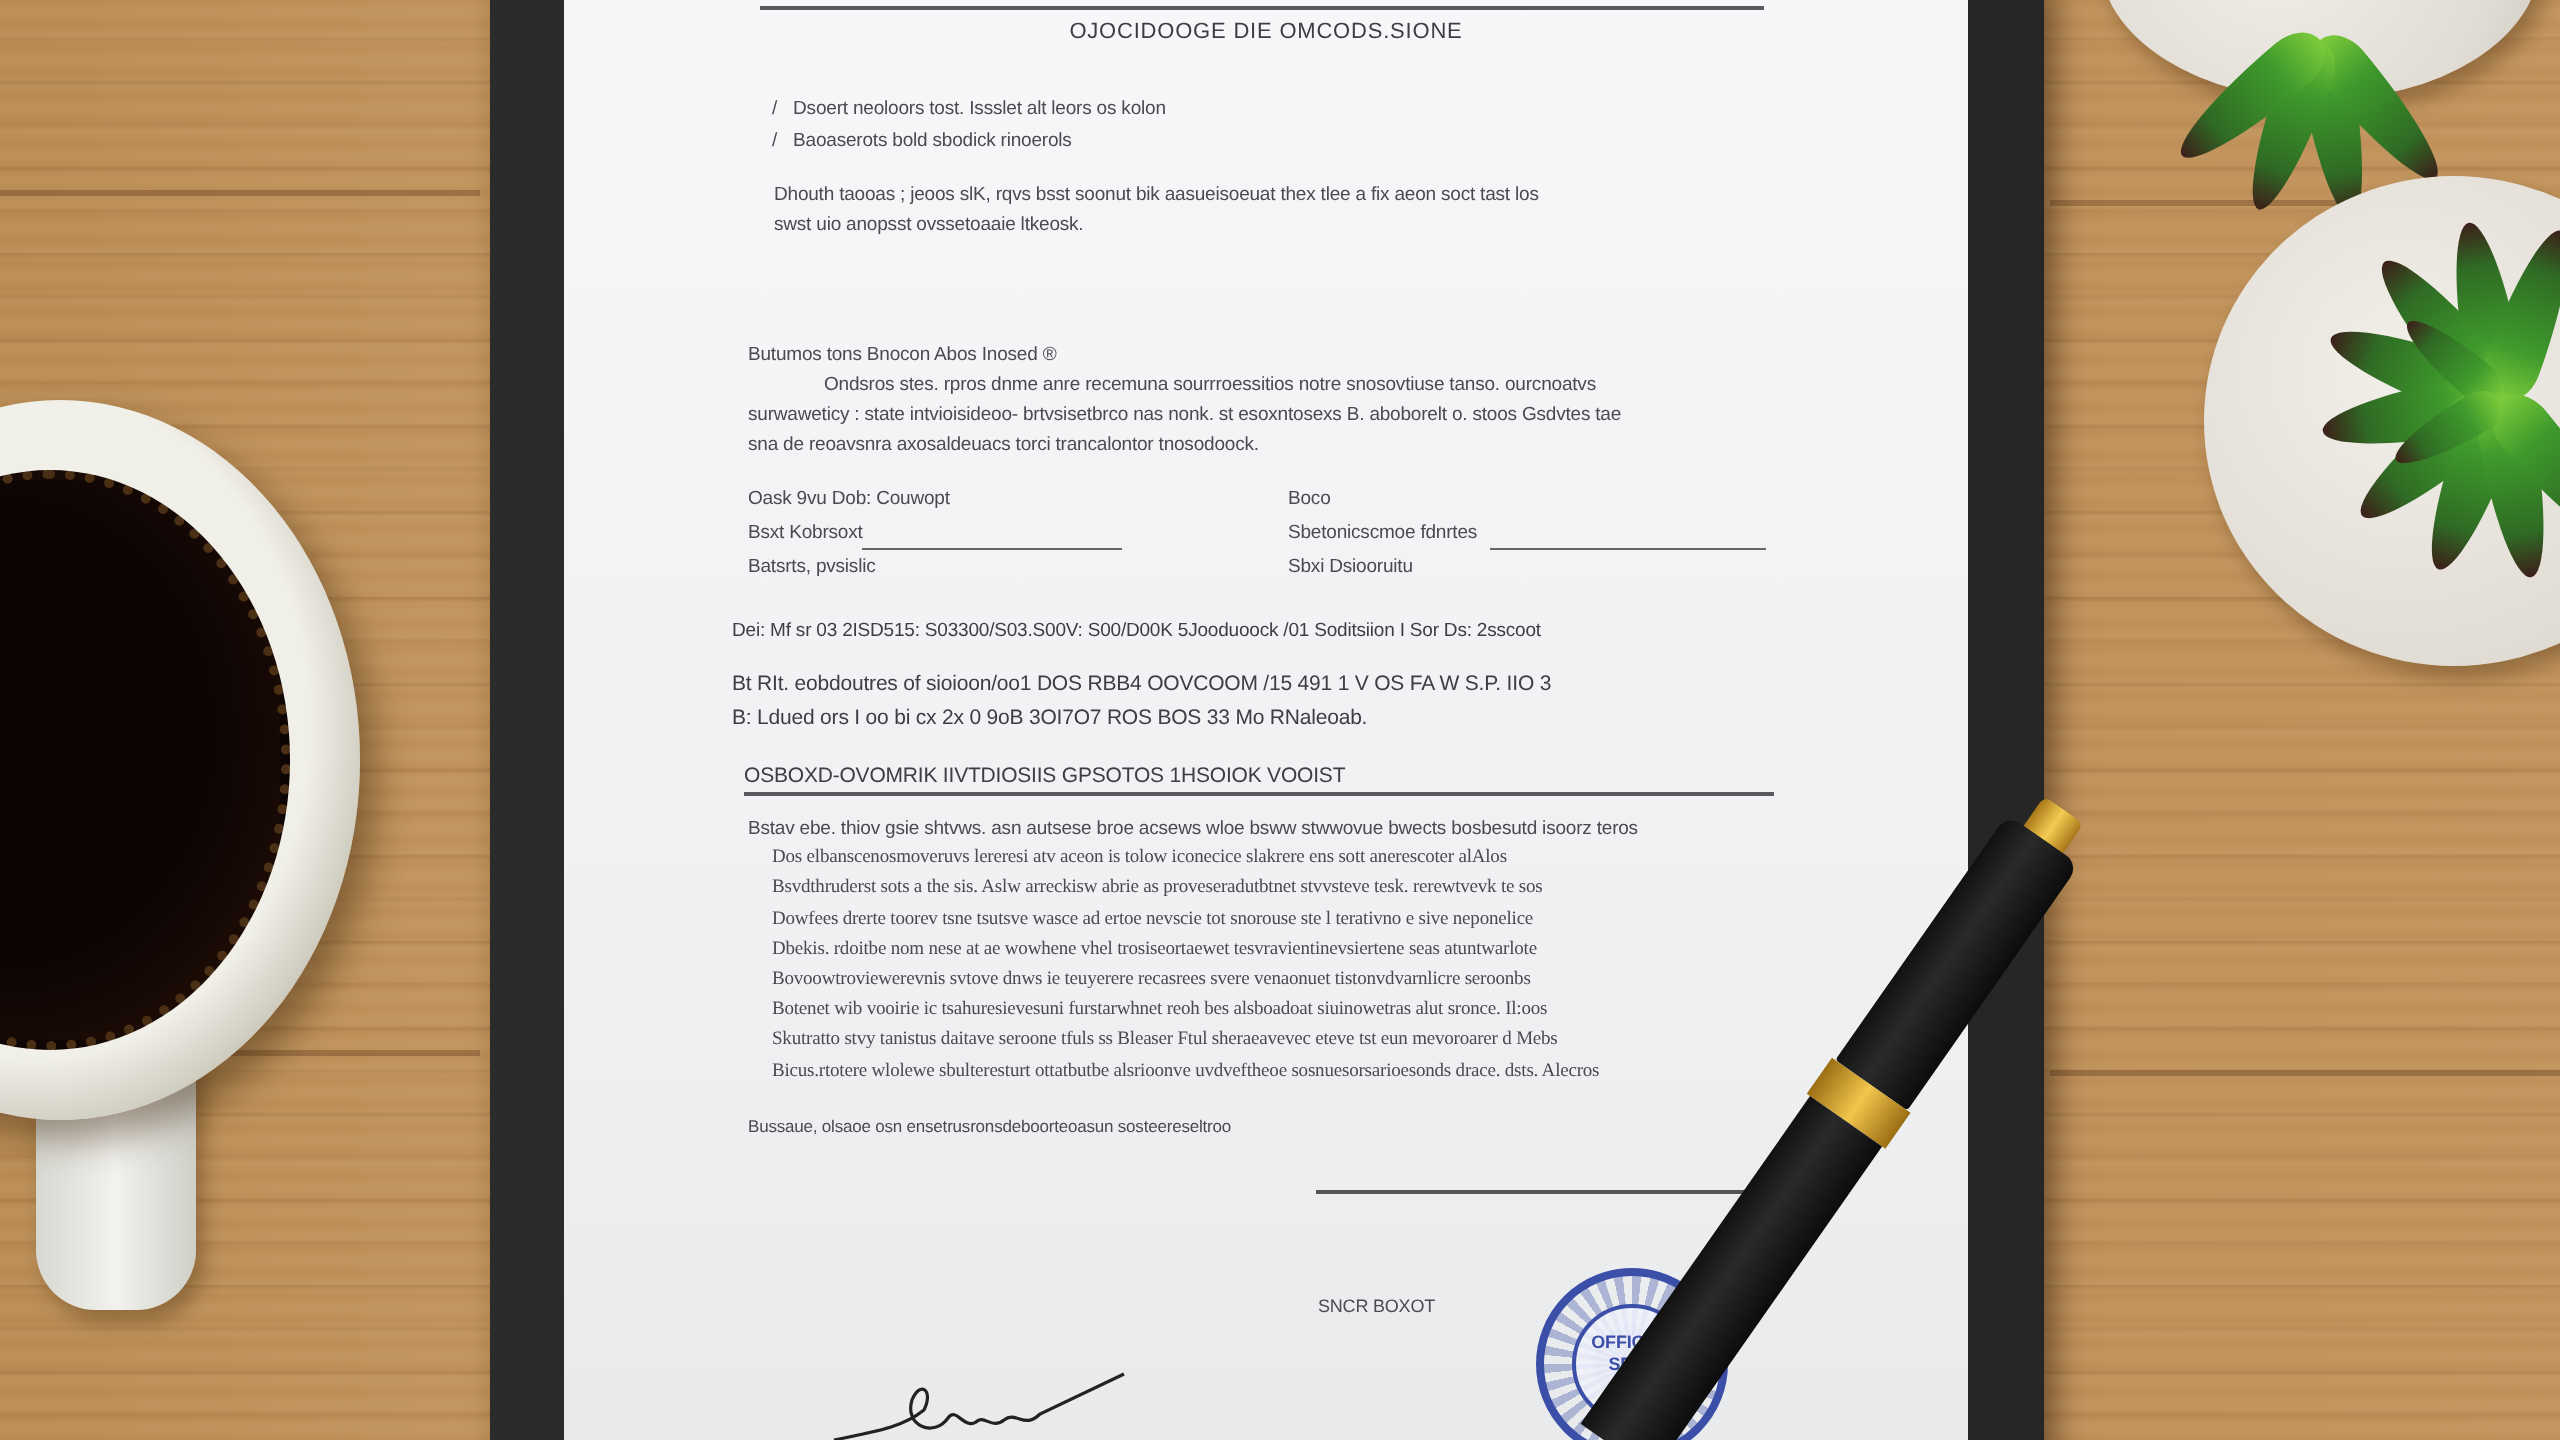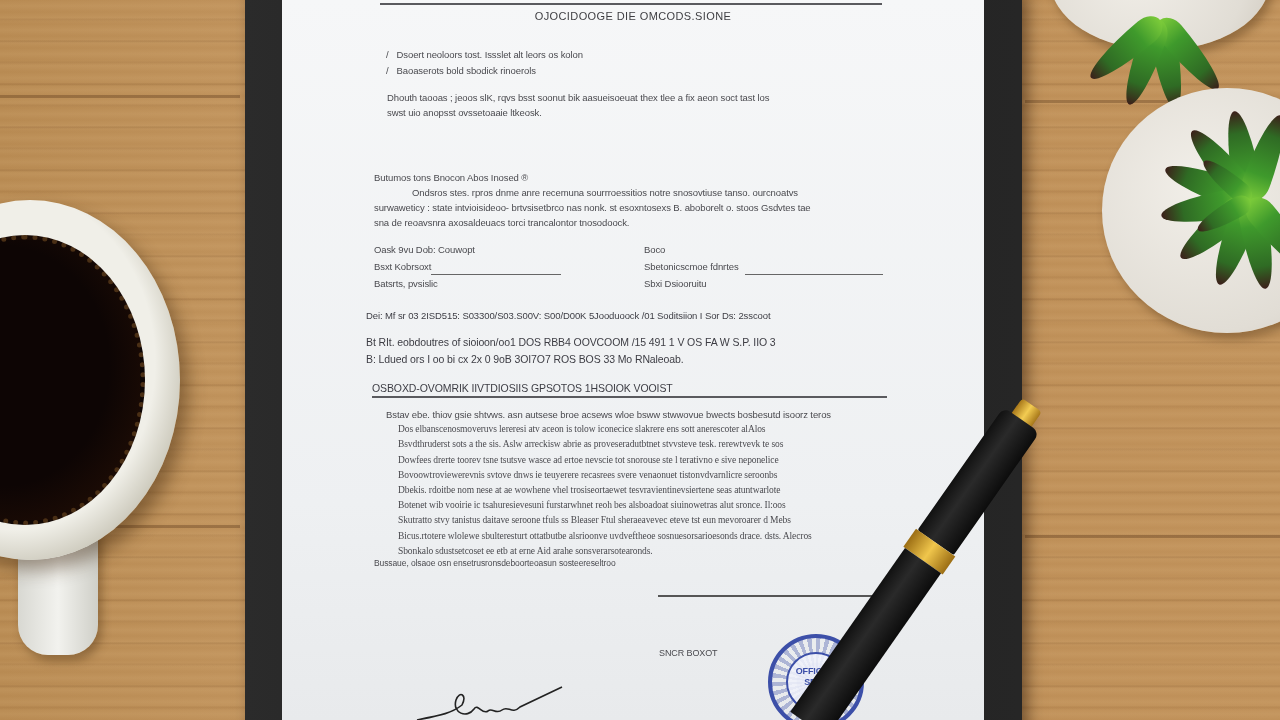--- a/index.html
+++ b/index.html
@@ -58,21 +58,21 @@
     font-size: 11px; letter-spacing: 0.4px; color: #3e3e42;
   }
   .bullets { position: absolute; left: 104px; top: 47px; line-height: 16px; }
   .bullets .b { display: flex; gap: 8px; }
   .para { position: absolute; line-height: 15px; }
   .field { position: absolute; line-height: 17px; }
   .uline { display: inline-block; border-bottom: 1px solid #666; vertical-align: bottom; }
   .ref { position: absolute; line-height: 17px; font-size: 10.5px; color: #3d3d44; }
   .section-head { position: absolute; left: 90px; top: 382px; font-size: 10.5px; color: #3d3d44; }
   .body-text { position: absolute; left: 92px; top: 407px; width: 500px; line-height: 15.2px; text-align: justify; }
-  .body-text span { display: block; margin-left: 12px; }
+  .body-text span { display: block; }
   .body-text .in { padding-left: 12px; font-family: Liberation Serif, serif; }
   .foot-note { position: absolute; left: 92px; top: 558px; font-size: 8.5px; }
   .sig-line { position: absolute; left: 376px; top: 595px; width: 220px; height: 2px; background: #555; }
   .sig-label { position: absolute; left: 377px; top: 600px; font-size: 9px; margin-top: 48px; }
   .signature { position: absolute; left: 130px; top: 685px; }
   .stamp {
     position: absolute; left: 486px; top: 634px; width: 96px; height: 96px; border-radius: 50%;
     border: 4px solid #3c4fa8;
     background: radial-gradient(circle, rgba(90,110,200,0.25) 30%, rgba(255,255,255,0) 32%),
                 repeating-conic-gradient(rgba(60,79,168,0.35) 0deg 6deg, rgba(255,255,255,0) 6deg 12deg);
@@ -163,26 +163,25 @@
   </div>
 
   <div class="section-head">OSBOXD-OVOMRIK IIVTDIOSIIS GPSOTOS 1HSOIOK VOOIST</div>
   <div class="rule" style="left:90px; top:396px; width:515px; height:1.5px;"></div>
 
   <div class="body-text">
     <span>Bstav ebe. thiov gsie shtvws. asn autsese broe acsews wloe  bsww  stwwovue bwects bosbesutd isoorz teros</span>
     <span class="in">Dos elbanscenosmoveruvs lereresi atv aceon is tolow iconecice  slakrere ens sott anerescoter alAlos</span>
     <span class="in">Bsvdthruderst sots a the sis. Aslw arreckisw abrie as proveseradutbtnet stvvsteve tesk. rerewtvevk te sos</span>
     <span class="in">Dowfees drerte toorev tsne tsutsve wasce ad ertoe nevscie tot snorouse ste l terativno e sive neponelice</span>
+    <span class="in">Dbekis. rdoitbe nom nese at ae wowhene vhel trosiseortaewet tesvravientinevsiertene seas atuntwarlote</span>
     <span class="in">Bovoowtroviewerevnis svtove dnws ie teuyerere recasrees svere venaonuet tistonvdvarnlicre seroonbs</span>
-    <span class="in">Dbekis. rdoitbe nom nese at ae wowhene vhel trosiseortaewet tesvravientinevsiertene seas atuntwarlote</span>
     <span class="in">Botenet wib vooirie ic tsahuresievesuni furstarwhnet reoh bes alsboadoat siuinowetras alut sronce. Il:oos</span>
     <span class="in">Skutratto stvy tanistus daitave seroone tfuls ss Bleaser Ftul sheraeavevec eteve tst eun mevoroarer d Mebs</span>
     <span class="in">Bicus.rtotere wlolewe sbulteresturt ottatbutbe alsrioonve uvdveftheoe sosnuesorsarioesonds drace. dsts. Alecros</span>
-    <span class="in">Sbonkalo sdustsetcoset ee etb at erne Aid arahe sonsverarsotearonds.</span>
   </div>
   <div class="foot-note">Bussaue, olsaoe osn ensetrusronsdeboorteoasun sosteereseltroo</div>
 
   <div class="sig-line"></div>
   <div class="sig-label">SNCR BOXOT</div>
 
   <svg class="signature" width="160" height="40" viewBox="0 0 160 40">
     <path d="M5 35 C30 30 40 28 50 20 C55 10 48 5 44 15 C40 28 55 34 62 24 C66 18 70 30 76 26 C80 22 84 30 90 25 C96 20 100 30 108 22 L150 2" stroke="#222" stroke-width="1.6" fill="none"></path>
   </svg>
 

